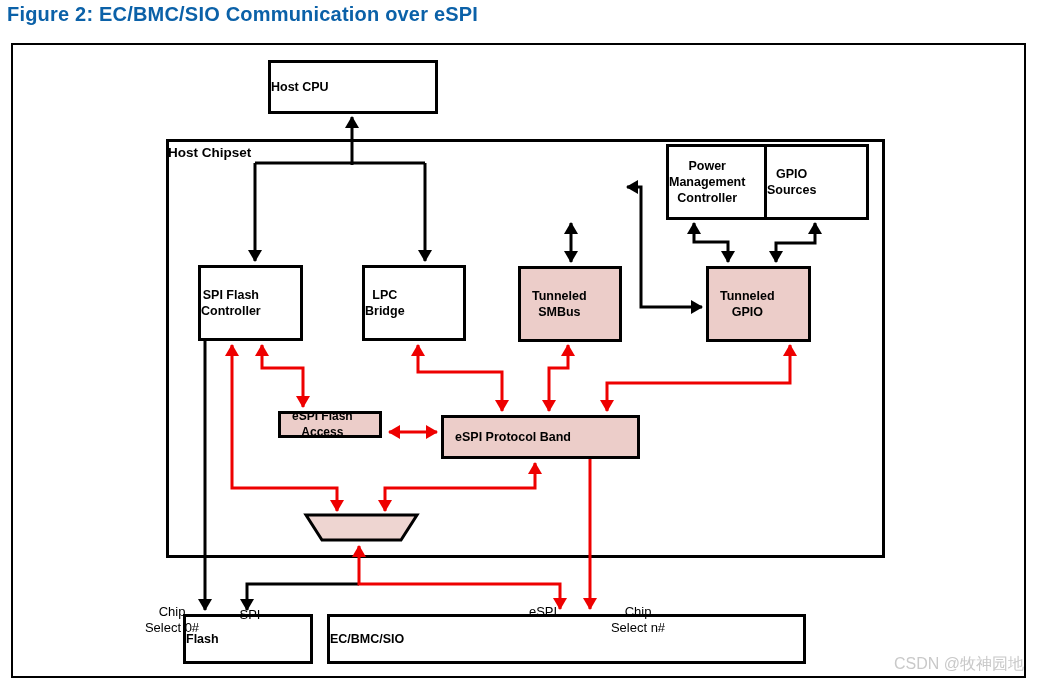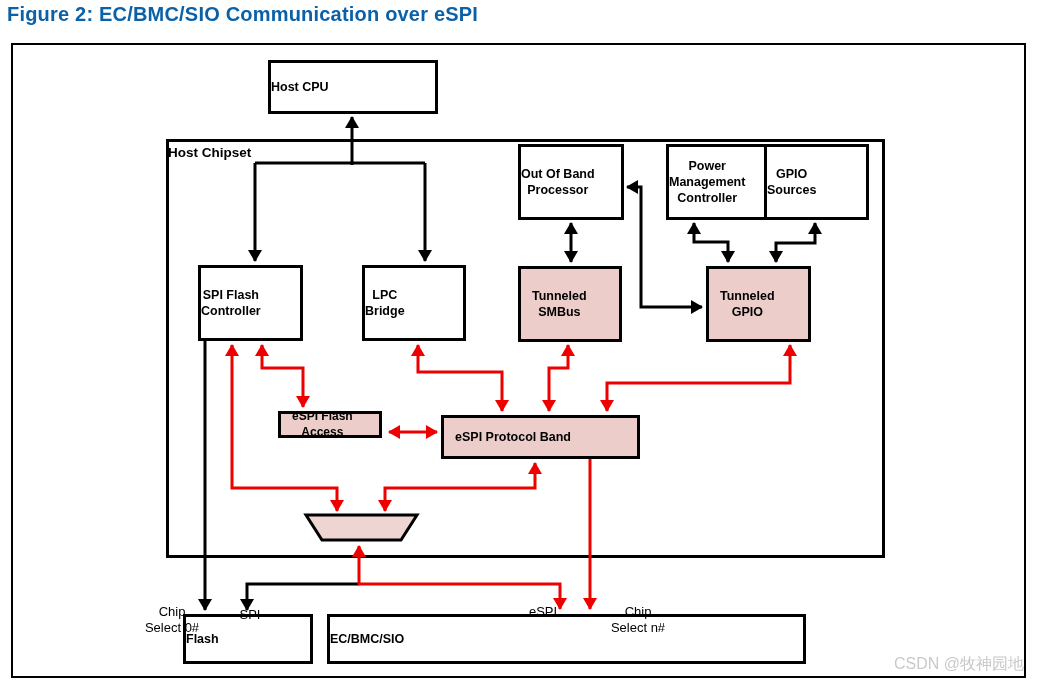--- a/index.html
+++ b/index.html
@@ -97,23 +97,20 @@
     <path class="wr" d="M568,345 L568,368 L549,368 L549,411" marker-start="url(#ar)" marker-end="url(#ar)"></path>
     <path class="wr" d="M790,345 L790,383 L607,383 L607,411" marker-start="url(#ar)" marker-end="url(#ar)"></path>
     <path class="wr" d="M535,463 L535,488 L385,488 L385,511" marker-start="url(#ar)" marker-end="url(#ar)"></path>
     <path class="wr" d="M359,546 L359,584 L560,584 L560,609" marker-start="url(#ar)" marker-end="url(#ar)"></path>
     <path class="wr" d="M590,459 L590,609" marker-end="url(#ar)"></path>
   </svg>
 
   <div class="box" style="left:268px;top:60px;width:170px;height:54px">
     <span>Host CPU</span></div>
 
-  <div class="box" style="left:518px;top:144px;width:106px;height:76px">
-    <span>Out Of Band
-Processor</span></div>
 
   <div class="box" style="left:666px;top:144px;width:105px;height:76px">
     <span>Power
 Management
 Controller</span></div>
 
   <div class="box" style="left:764px;top:144px;width:105px;height:76px">
     <span>GPIO
 Sources</span></div>
 

